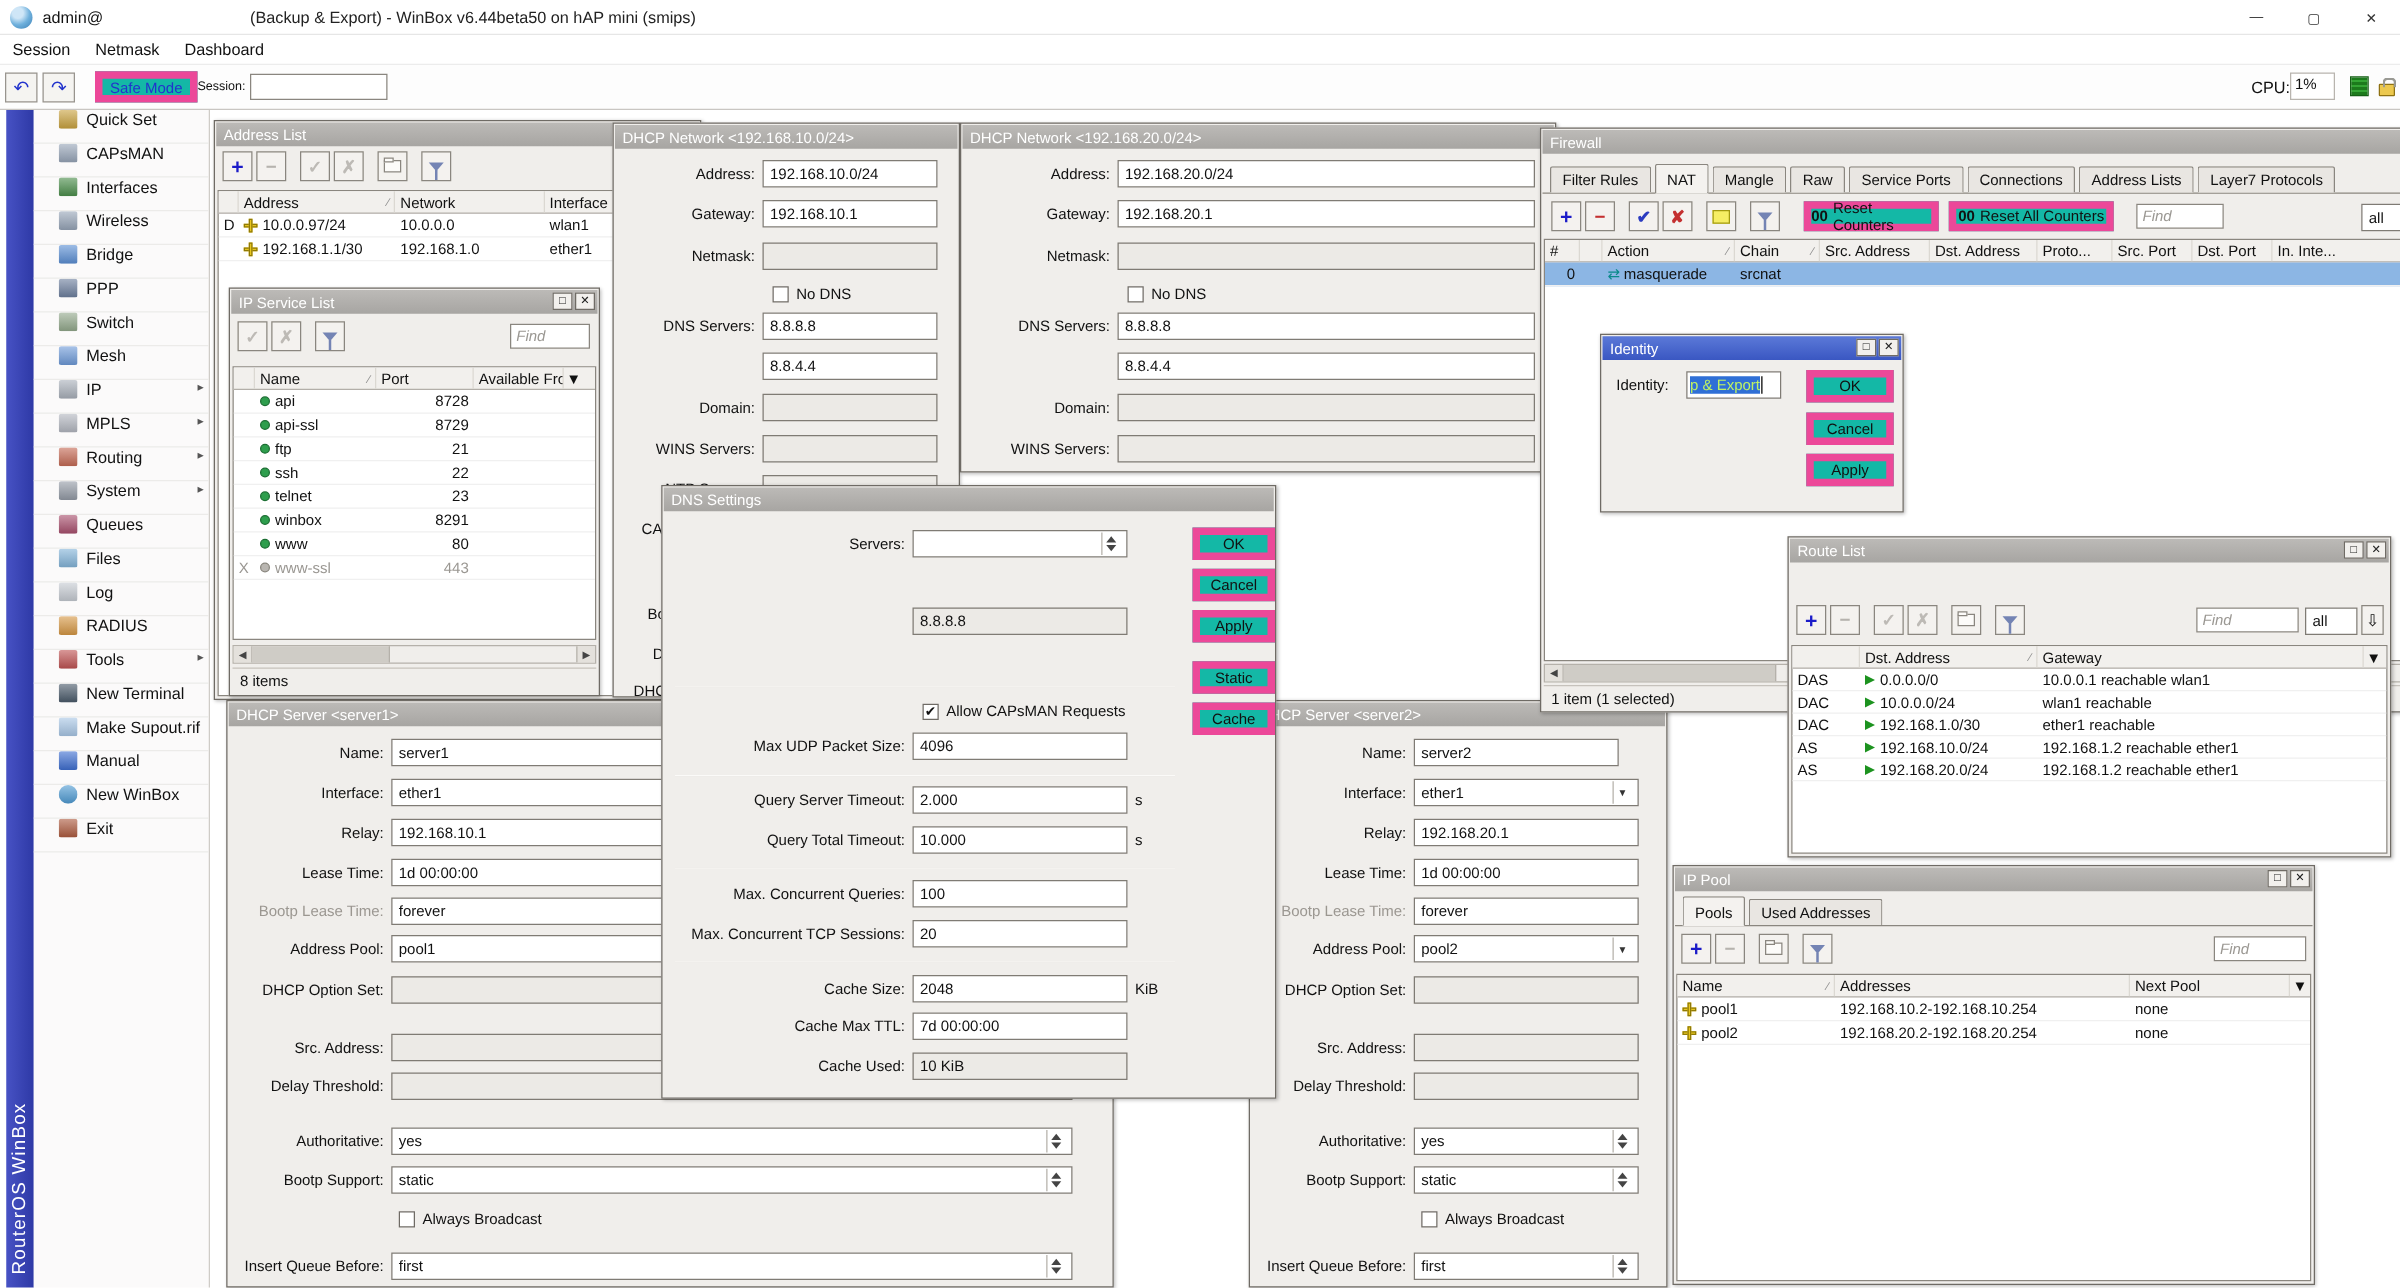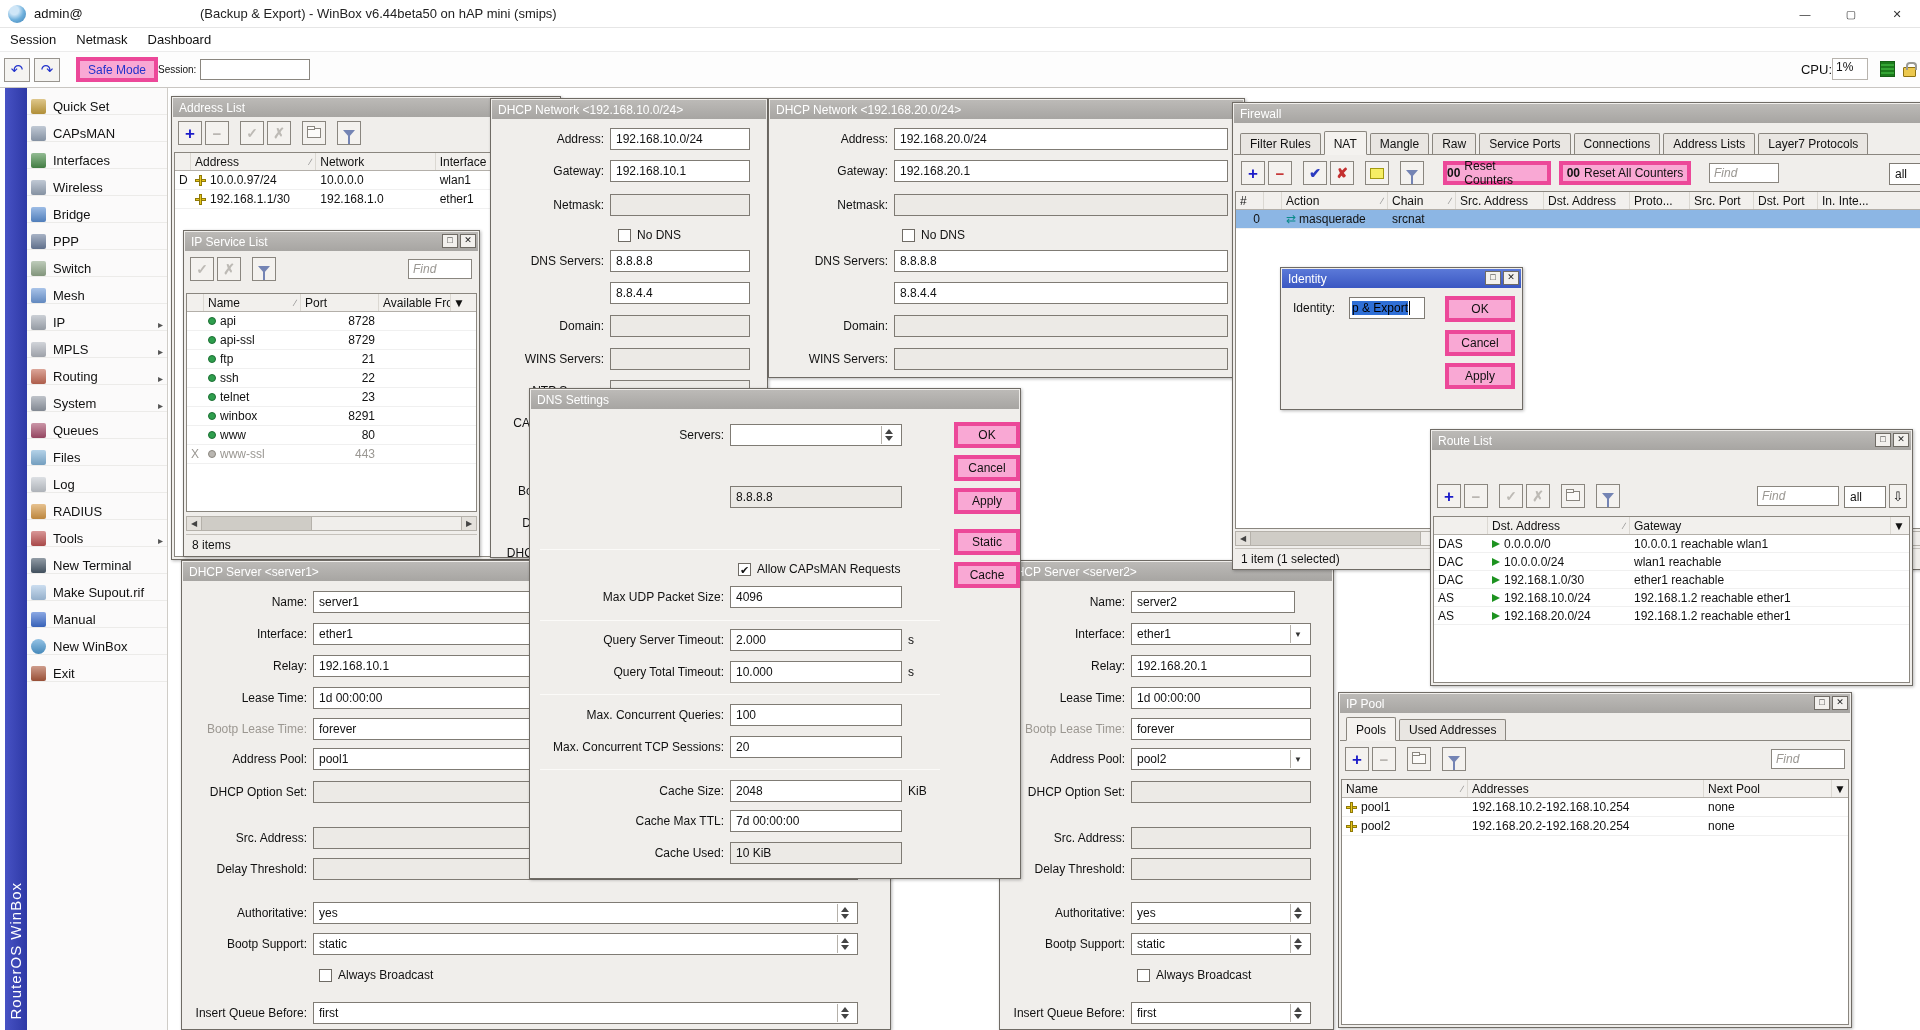--- a/index.html
+++ b/index.html
@@ -22,21 +22,21 @@
   .sess-input{margin-left:4px;width:110px;height:21px;border:1px solid #8a867f;font-size:12px;padding:0 4px}
   .cpu-wrap{position:absolute;right:4px;top:6px;display:flex;align-items:center}
   .cpu-box{width:36px;height:22px;border:1px solid #b8b4ae;background:#fff;font-size:12px;padding:1px 3px}
   .cpu-green{width:15px;height:16px;margin-left:12px;background:repeating-linear-gradient(0deg,#1c7a1c 0 2px,#34a534 2px 4px);border:1px solid #156015}
   .lock{width:13px;height:10px;background:#ecc84e;border:1px solid #8f7212;border-radius:1px;position:relative;margin-left:8px;margin-top:5px}
   .lock::before{content:"";position:absolute;top:-6px;left:2px;width:7px;height:6px;border:2px solid #9a9archive4;border:2px solid #9a9a94;border-bottom:none;border-radius:4px 4px 0 0}
   
   .brandstrip{position:absolute;left:5px;top:88px;width:22px;height:942px;background:linear-gradient(90deg,#4752c4,#2e39a6)}
   .brandtxt{position:absolute;left:2px;bottom:10px;writing-mode:vertical-rl;transform:rotate(180deg);color:#fff;font-size:15px;letter-spacing:1px;white-space:nowrap}
   .sidebar{position:absolute;left:27px;top:88px;width:141px;height:942px;background:#fbfafa;border-right:1px solid #cfccc7}
-  .sb-item{height:27px;display:flex;align-items:flex-end;padding-left:4px;border-bottom:1px solid #ecebe9;font-size:13px;position:relative}
+  .sb-item{height:27px;display:flex;align-items:flex-start;padding-left:20px;border-bottom:1px solid #ecebe9;font-size:13px;position:relative}
   .sb-ico{width:15px;height:15px;border-radius:2px;margin-right:7px;flex:none;
     background-image:linear-gradient(rgba(255,255,255,.4),rgba(0,0,0,.12))}
   .sb-arr{position:absolute;right:4px;color:#555;font-size:10px}
   
   .win{position:absolute;background:#f0eeeb;border:1px solid #6f6b65;box-shadow:1px 1px 3px rgba(0,0,0,.28);overflow:hidden}
   .tb{position:absolute;left:1px;right:1px;top:1px;height:19px;background:linear-gradient(#bcbab7,#a7a5a2);color:#fff;font-size:12px;display:flex;align-items:center;padding:0 6px;white-space:nowrap;overflow:hidden}
   .tb.active{background:linear-gradient(#5b79d8,#3a57c2)}
   .tb-btn{position:absolute;top:3px;width:16px;height:14px;background:#f2f0ed;border:1px solid #6f6b65;color:#222;font-size:9px;line-height:11px;text-align:center}
   .ib{position:absolute;width:24px;height:24px;background:#f4f2ef;border:1px solid #8a867f;display:flex;align-items:center;justify-content:center}
   .g-plus{color:#1b1bc8;font-weight:bold;font-size:17px;line-height:1}
@@ -70,33 +70,33 @@
   .flbl.gray{color:#9b9791}
   .fbox{height:22px;border:1px solid #7f7b74;background:#fff;display:flex;align-items:center;padding:0 5px;font-size:12px;flex:none;white-space:nowrap;overflow:hidden}
   .fbox.gray{background:#eceae6}
   .sfx{margin-left:6px;font-size:12px}
   .updn{margin-left:auto;width:15px;height:18px;border-left:1px solid #b5b1aa;display:flex;flex-direction:column;align-items:center;justify-content:center;flex:none}
   .updn i{display:block;width:0;height:0;border-left:4px solid transparent;border-right:4px solid transparent}
   .updn .u{border-bottom:5px solid #444;margin-bottom:2px}
   .updn .d{border-top:5px solid #444}
   .ddn{margin-left:auto;width:15px;height:18px;border-left:1px solid #b5b1aa;display:flex;align-items:center;justify-content:center;font-size:8px;color:#333;flex:none}
   .cb{width:13px;height:13px;border:1px solid #6f6b65;background:#fff;margin-right:6px;flex:none;font-size:11px;line-height:12px;text-align:center;color:#111}
-  .btn{position:absolute;background:#f9a8d4;border:4px solid #ec4899;font-size:12px;display:flex;align-items:center;justify-content:center}
+  .btn{position:absolute;background:#14b8a6;border:6px solid #ec4899;font-size:12px;display:flex;align-items:center;justify-content:center}
   .tabs{position:absolute;display:flex;align-items:flex-end;border-bottom:1px solid #8a867f;padding-left:6px}
   .tab{border:1px solid #8a867f;border-bottom:none;background:#e9e6e2;padding:3px 9px 3px;font-size:12px;margin-right:3px;border-radius:2px 2px 0 0;white-space:nowrap}
   .tab.active{background:#f4f2ef;padding-top:5px;margin-bottom:-1px;border-bottom:1px solid #f4f2ef}
   .find{height:20px;border:1px solid #8a867f;font-size:12px;padding:0 4px;font-style:italic;color:#9a9792;background:#fff}
   input.find{font-style:normal;color:#111}
   input.find::placeholder{font-style:italic;color:#9a9792}
   .statusb{position:absolute;left:2px;right:2px;bottom:2px;height:20px;background:#f0eeeb;border-top:1px solid #c6c2bc;font-size:12px;display:flex;align-items:center;padding:0 6px}
   .hscroll{position:absolute;height:15px;background:#f0eeeb;border:1px solid #b5b1aa;display:flex}
   .harr{width:15px;height:13px;background:#e4e1dc;border-right:1px solid #b5b1aa;font-size:8px;display:flex;align-items:center;justify-content:center;color:#444}
   .hthumb{width:110px;height:13px;background:#cfccc6;border-right:1px solid #b5b1aa}
   .sep{position:absolute;height:1px;background:#d6d3cd;border-bottom:1px solid #fbfaf8}
-  .seltxt{background:#2f6fd6;color:#000000}
+  .seltxt{background:#2f6fd6;color:#bef264}
   .caret{display:inline-block;width:1px;height:14px;background:#000;margin-left:1px}
   .masq{color:#0a8a8a;font-size:12px;margin-right:3px}
 </style>
 </head>
 <body>
 
 <div class="titlebar">
   <span class="appico"></span>
   <span class="ttl-user">admin@</span>
   <span class="ttl-main">(Backup &amp; Export) - WinBox v6.44beta50 on hAP mini (smips)</span>

